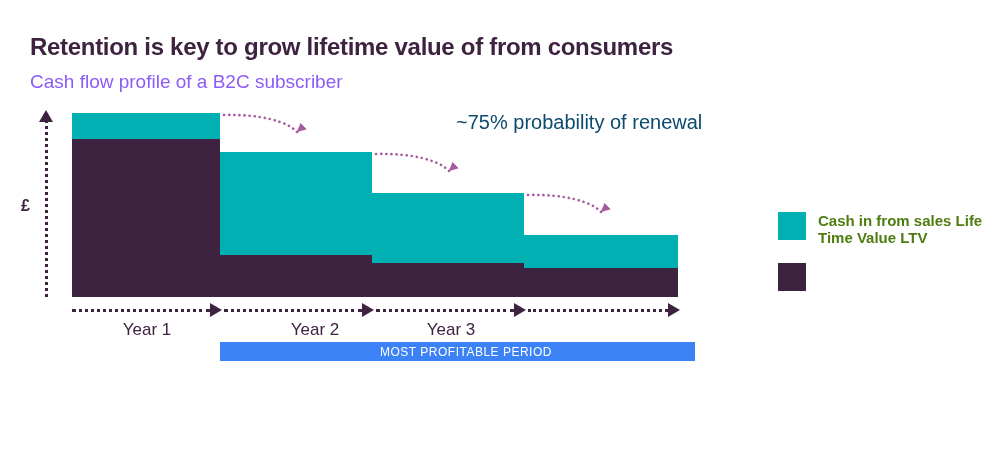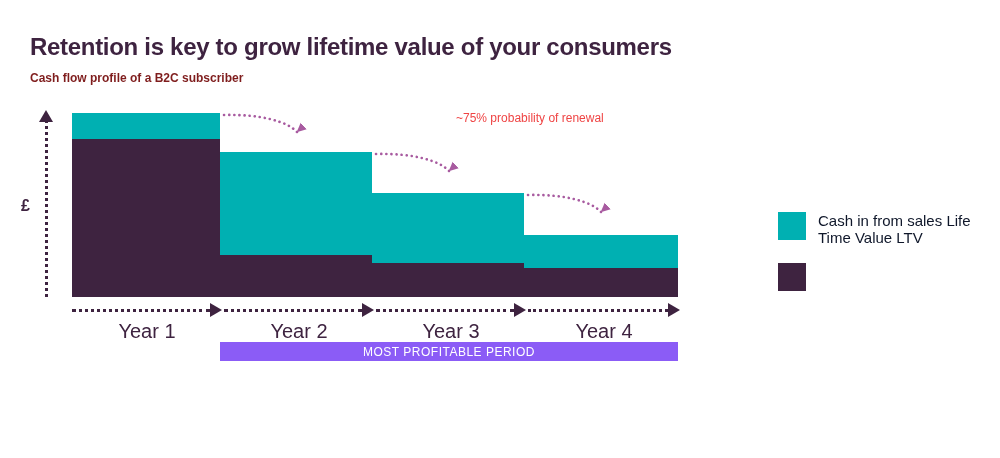--- a/index.html
+++ b/index.html
@@ -24,23 +24,23 @@
     font-size: 24px;
     font-weight: bold;
     color: #3E2340;
     letter-spacing: -0.3px;
     white-space: nowrap;
   }
   #chart-subtitle {
     position: absolute;
     left: 30px;
     top: 71px;
-    font-size: 12px;
-    font-weight: bold;
-    color: #7f1d1d;
+    font-size: 19px;
+    font-weight: normal;
+    color: #8b5cf6;
     white-space: nowrap;
   }
 
   
   #plot-area {
     position: absolute;
     left: 0;
     top: 0;
     width: 720px;
     height: 380px;
@@ -76,22 +76,22 @@
     font-size: 16px;
     font-weight: bold;
     color: #3E2340;
   }
 
   
   #renewal-annotation {
     position: absolute;
     left: 456px;
     top: 111px;
-    font-size: 12px;
-    color: #ef4444;
+    font-size: 20px;
+    color: #0c4a6e;
     white-space: nowrap;
   }
 
   
   .year-track {
     position: absolute;
     height: 14px;
     top: 303px;
   }
   .year-dots {
@@ -105,40 +105,41 @@
     position: absolute;
     top: 0px;
     width: 0; height: 0;
     border-top: 7px solid transparent;
     border-bottom: 7px solid transparent;
     border-left: 12px solid #3E2340;
   }
   .year-label {
     position: absolute;
     top: 320px;
-    font-size: 20px;
+    font-size: 17px;
     color: #3E2340;
     text-align: center;
     white-space: nowrap;
   }
 
   
   #profitable-band {
     position: absolute;
     left: 220px;
     top: 342px;
     width: 458px;
     height: 19px;
-    background: #8b5cf6;
+    background: #3b82f6;
     color: #ffffff;
     font-size: 12px;
     letter-spacing: 0.5px;
     display: flex;
     align-items: center;
     justify-content: center;
+    padding-left: 17px;
   }
 
   
   #legend {
     position: absolute;
     left: 778px;
     top: 212px;
   }
   .legend-row {
     display: flex;
@@ -146,30 +147,30 @@
     margin-bottom: 16px;
   }
   .legend-swatch {
     width: 28px;
     height: 28px;
     flex: 0 0 28px;
     margin-right: 12px;
   }
   .legend-label {
     font-size: 15px;
-    font-weight: normal;
-    color: #0f172a;
+    font-weight: bold;
+    color: #4d7c0f;
     line-height: 1.15;
     max-width: 180px;
   }
 </style>
 </head>
 <body>
 
-<div id="chart-title">Retention is key to grow lifetime value of your consumers</div>
+<div id="chart-title">Retention is key to grow lifetime value of from consumers</div>
 <div id="chart-subtitle">Cash flow profile of a B2C subscriber</div>
 
 <div id="plot-area">
 
   <div id="y-axis-arrow"></div>
   <div id="y-axis-line"></div>
   <div id="y-axis-label">£</div>
 
   <div class="bar-seg bar-cashin" style="left:72px; top:113px; width:148px; height:26px;"></div>
   <div class="bar-seg bar-cashout" style="left:72px; top:139px; width:148px; height:158px;"></div>
@@ -207,23 +208,22 @@
   <div class="year-track" style="left:376px; width:150px;">
     <div class="year-dots" style="width:138px;"></div>
     <div class="year-arrowhead" style="left:138px;"></div>
   </div>
   <div class="year-track" style="left:528px; width:152px;">
     <div class="year-dots" style="width:140px;"></div>
     <div class="year-arrowhead" style="left:140px;"></div>
   </div>
 
   <div class="year-label" style="left:72px; width:150px;">Year 1</div>
-  <div class="year-label" style="left:224px; width:150px;">Year 2</div>
+  <div class="year-label" style="left:240px; width:150px;">Year 2</div>
   <div class="year-label" style="left:376px; width:150px;text-align:center;">Year 3</div>
-  <div class="year-label" style="left:528px; width:152px;">Year 4</div>
 
   <div id="profitable-band">MOST PROFITABLE PERIOD</div>
 </div>
 
 <div id="legend">
   <div class="legend-row">
     <div class="legend-swatch" style="background:#00B0B2;"></div>
     <div class="legend-label">Cash in from sales Life Time Value LTV</div>
   </div>
   <div class="legend-row">

